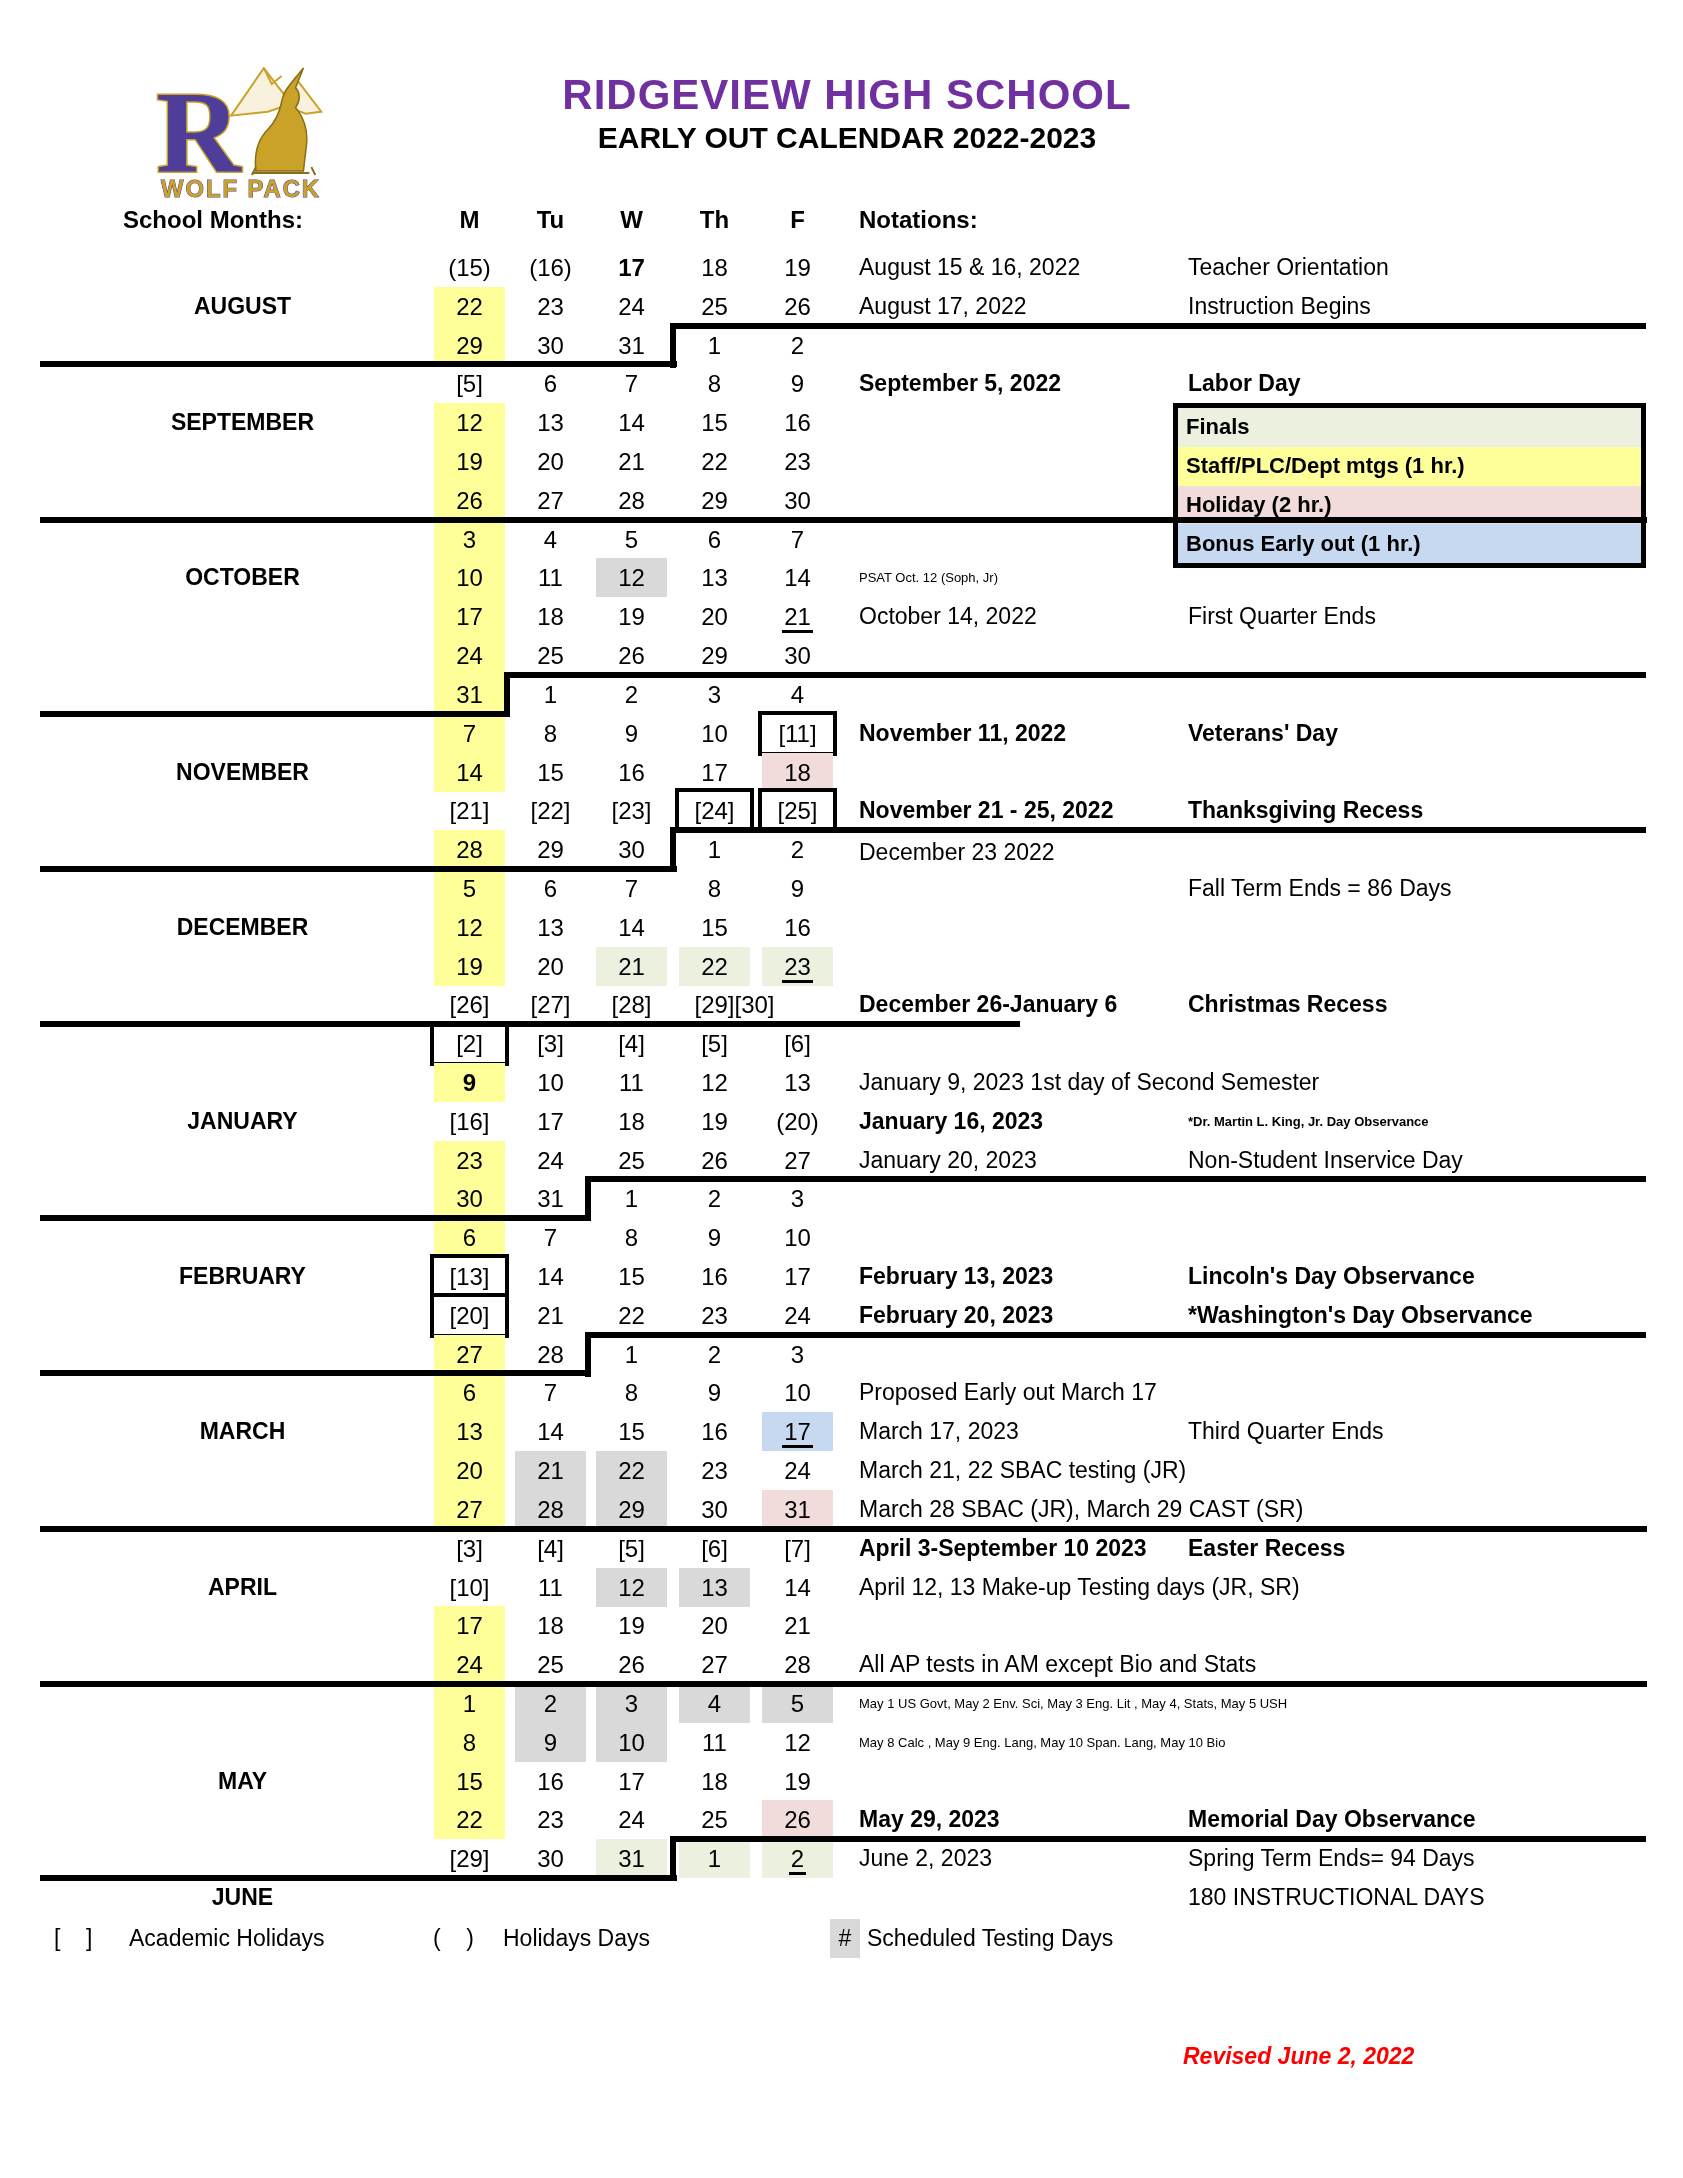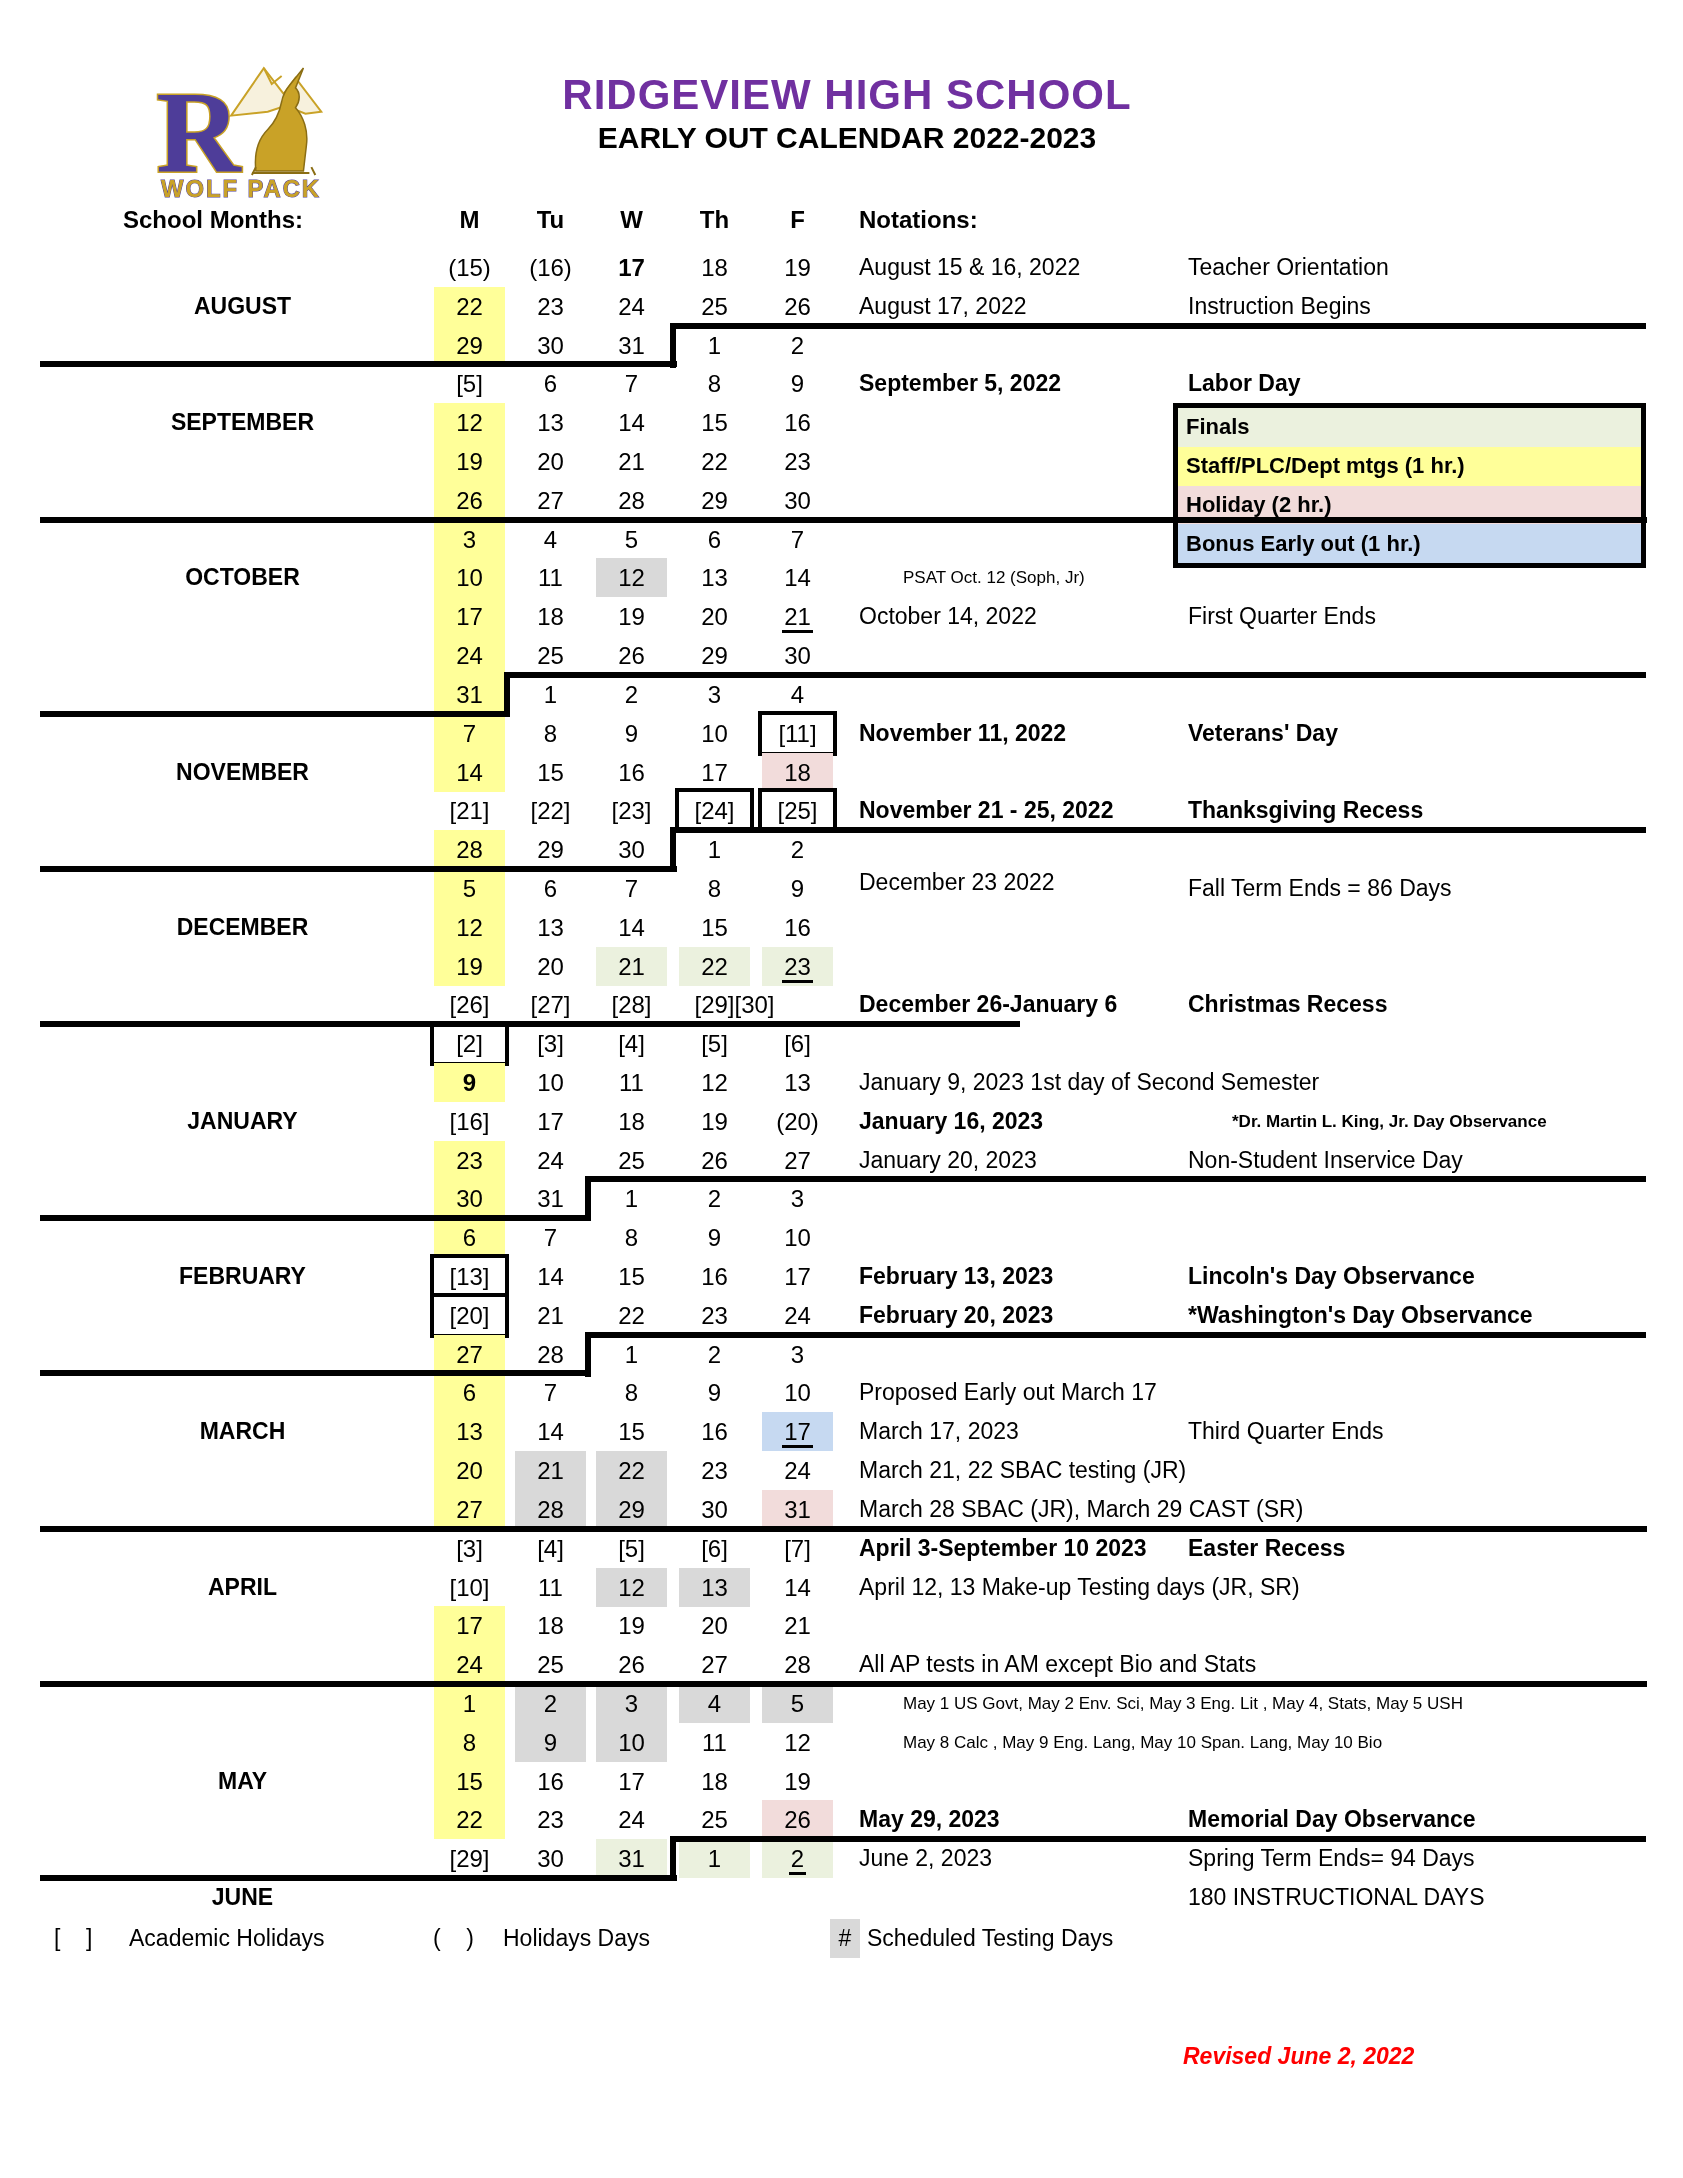--- a/index.html
+++ b/index.html
@@ -19,21 +19,21 @@
   .cell{position:absolute;width:71px;height:39px;line-height:39px;text-align:center;
         font-size:24px;}
   .cell.bold{font-weight:bold;}
   .cell.boxed{border:4px solid #000;width:79px;height:45px;line-height:37px;
               box-sizing:border-box;background:#fff;}
   .u{border-bottom:3px solid #000;padding:0 2px 0px 2px;}
   .mlabel{position:absolute;left:99px;width:287px;height:39px;line-height:39px;
           text-align:center;font-size:23px;font-weight:bold;}
   .note{position:absolute;height:39px;line-height:39px;font-size:23px;white-space:nowrap;}
   .note.b{font-weight:bold;}
-  .note.sm{font-size:17px;margin-left:44px;}
+  .note.sm{font-size:13px;}
   .sep{position:absolute;background:#000;}
   .legendbox{position:absolute;left:1173px;top:403px;width:473px;height:165px;
              border:5px solid #000;box-sizing:border-box;display:flex;flex-direction:column;}
   .legendrow{flex:1;display:flex;align-items:center;padding-left:8px;
              font-size:22px;font-weight:bold;}
   .flegend-sym{position:absolute;top:1919px;height:39px;line-height:39px;
                font-size:23px;white-space:pre;text-align:center;}
   .flegend-lab{position:absolute;top:1919px;height:39px;line-height:39px;font-size:23px;}
   .june{position:absolute;left:99px;top:1878px;width:287px;height:39px;line-height:39px;
         text-align:center;font-size:23px;font-weight:bold;}
@@ -178,21 +178,21 @@
       <div class="cell" style="left: 434px; top: 830px; background: rgb(255, 255, 153);">28</div>
       <div class="cell" style="left: 515px; top: 830px;">29</div>
       <div class="cell" style="left: 596px; top: 830px;">30</div>
       <div class="cell" style="left: 679px; top: 830px;">1</div>
       <div class="cell" style="left: 762px; top: 830px;">2</div>
       <div class="cell" style="left: 434px; top: 869px; background: rgb(255, 255, 153);">5</div>
       <div class="cell" style="left: 515px; top: 869px;">6</div>
       <div class="cell" style="left: 596px; top: 869px;">7</div>
       <div class="cell" style="left: 679px; top: 869px;">8</div>
       <div class="cell" style="left: 762px; top: 869px;">9</div>
-      <div class="note" style="left: 859px; top: 863px;">December 23 2022</div>
+      <div class="note" style="left: 859px; top: 833px;">December 23 2022</div>
       <div class="note" style="left: 1188px; top: 869px;">Fall Term Ends = 86 Days</div>
       <div class="mlabel" style="top: 908px;">DECEMBER</div>
       <div class="cell" style="left: 434px; top: 908px; background: rgb(255, 255, 153);">12</div>
       <div class="cell" style="left: 515px; top: 908px;">13</div>
       <div class="cell" style="left: 596px; top: 908px;">14</div>
       <div class="cell" style="left: 679px; top: 908px;">15</div>
       <div class="cell" style="left: 762px; top: 908px;">16</div>
       <div class="cell" style="left: 434px; top: 947px; background: rgb(255, 255, 153);">19</div>
       <div class="cell" style="left: 515px; top: 947px;">20</div>
       <div class="cell" style="left: 596px; top: 947px; background: rgb(235, 241, 222);">21</div>

